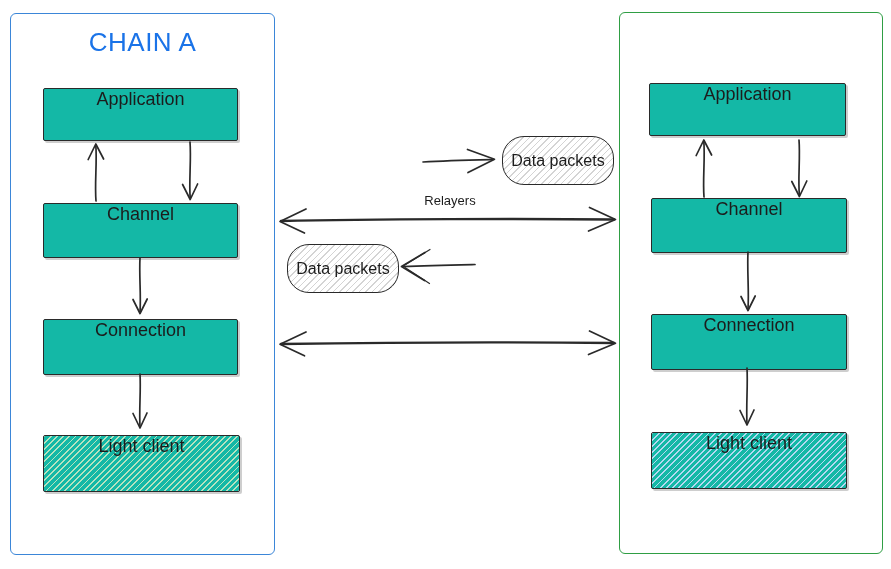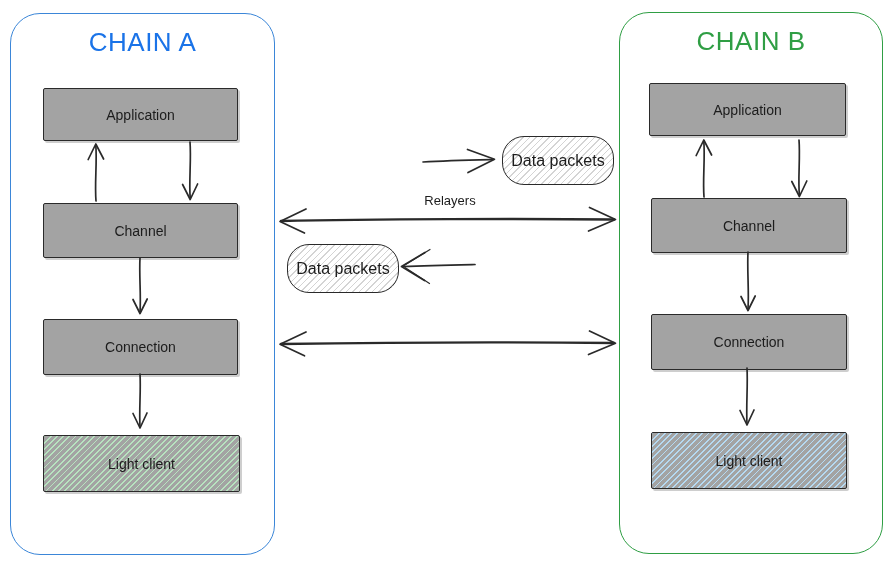--- a/index.html
+++ b/index.html
@@ -11,34 +11,34 @@
     --light-client-a-hatch:#b7e3bf;
     --light-client-b-hatch:#b5d9f2;
     --data-packets-hatch:#d4d4d4;
   }
   html,body{margin:0;padding:0;background:#ffffff;}
   body{font-family:"Liberation Sans","DejaVu Sans",sans-serif;color:#1c1c1c;}
   .canvas{
     position:relative;width:891px;height:569px;background:#ffffff;overflow:hidden;
   }
   .panel{
-    position:absolute;border:1.8px solid;border-radius:30px;background:#ffffff;
+    position:absolute;border:1.8px solid;border-radius:6px;background:#ffffff;
   }
   .panel-a{left:10px;top:13px;width:263px;height:540px;border-color:var(--chain-a-accent);}
   .panel-b{left:619px;top:12px;width:262px;height:540px;border-color:var(--chain-b-accent);}
   .panel-title{
     position:absolute;top:13px;left:0;right:0;text-align:center;
     font-size:26px;font-weight:500;letter-spacing:.5px;
   }
   .panel-a .panel-title{color:var(--chain-a-title);}
   .panel-b .panel-title{color:var(--chain-b-title);}
   .node{
-    position:absolute;display:flex;align-items:center;justify-content:center;
-    border:1.9px solid var(--stroke);border-radius:2px;background:#a3a3a3;
-    font-size:14px;box-shadow:2px 2px 0 rgba(125,125,125,.38);
+    position:absolute;display:flex;justify-content:center;
+    border:1.9px solid var(--stroke);border-radius:2px;background:#14b8a6;
+    font-size:18px;box-shadow:2px 2px 0 rgba(125,125,125,.38);
   }
   
   .a-app{left:32px;top:74px;width:193px;height:51px;}
   .a-chan{left:32px;top:189px;width:193px;height:53px;}
   .a-conn{left:32px;top:305px;width:193px;height:54px;}
   .a-lc{left:32px;top:421px;width:195px;height:55px;
         background-image:repeating-linear-gradient(135deg,var(--light-client-a-hatch) 0 1.3px,transparent 1.3px 4.4px);}
   
   .b-app{left:29px;top:70px;width:195px;height:51px;}
   .b-chan{left:31px;top:185px;width:194px;height:53px;}
@@ -76,21 +76,20 @@
     </div>
     <div class="node a-conn">
       <span>Connection</span>
     </div>
     <div class="node a-lc">
       <span>Light client</span>
     </div>
   </div>
 
   <div class="panel panel-b">
-    <div class="panel-title">CHAIN B</div>
     <div class="node b-app">
       <span>Application</span>
     </div>
     <div class="node b-chan">
       <span>Channel</span>
     </div>
     <div class="node b-conn">
       <span>Connection</span>
     </div>
     <div class="node b-lc">

